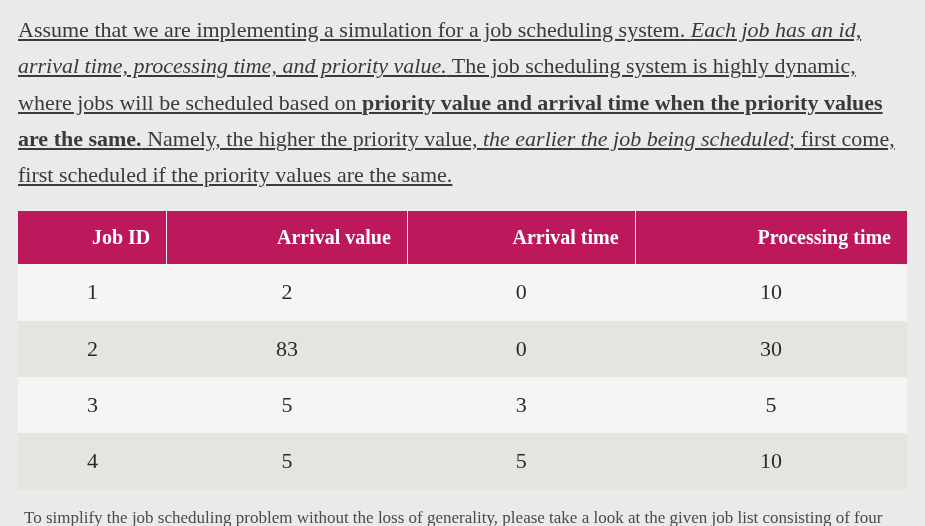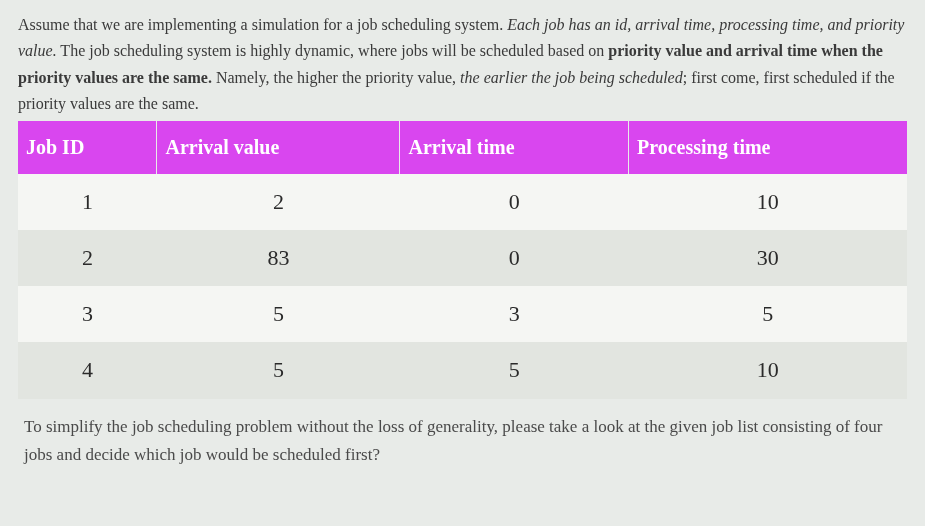--- a/index.html
+++ b/index.html
@@ -10,41 +10,42 @@
     body {
       font-family: Georgia, 'Times New Roman', serif;
       background: #e8ebe8;
       padding: 12px 18px;
       width: 925px;
       height: 526px;
       color: #3a3a3a;
       line-height: 1.65;
     }
     .intro {
-      font-size: 16px;
-      margin-bottom: 3px;
+      font-size: 22px;
+      margin-bottom: 18px;
+      text-decoration: underline;
     }
     .intro .bold {
       font-weight: bold;
     }
     .intro .italic {
       font-style: italic;
     }
     table {
       width: 100%;
       border-collapse: collapse;
       margin-bottom: 14px;
     }
     thead th {
-      background: #d946ef;
+      background: #be185d;
       color: #ffffff;
       font-weight: bold;
       font-size: 20px;
-      padding: 10px 8px;
-      text-align: left;
+      padding: 10px 16px;
+      text-align: right;
       border-right: 1px solid #e8ebe8;
     }
     thead th:last-child {
       border-right: none;
       font-family: Liberation Serif, serif;
     }
     tbody td {
       text-align: center;
       font-size: 22px;
       padding: 10px 8px;

